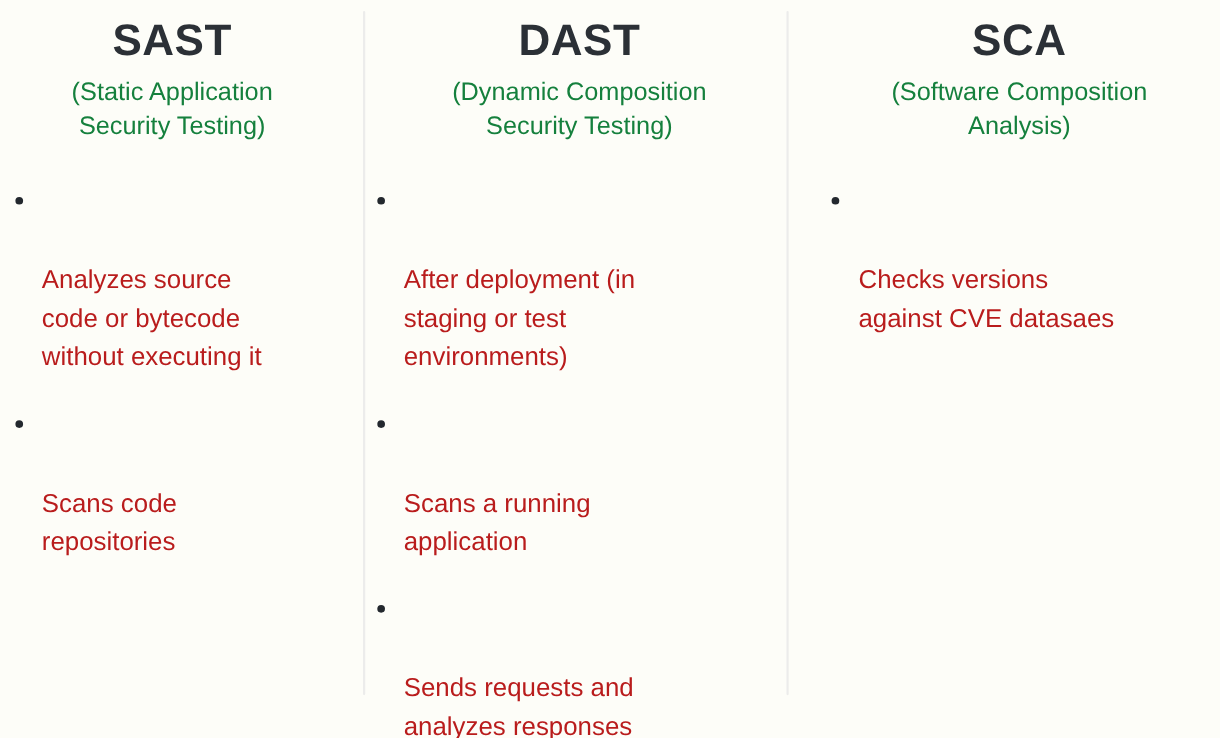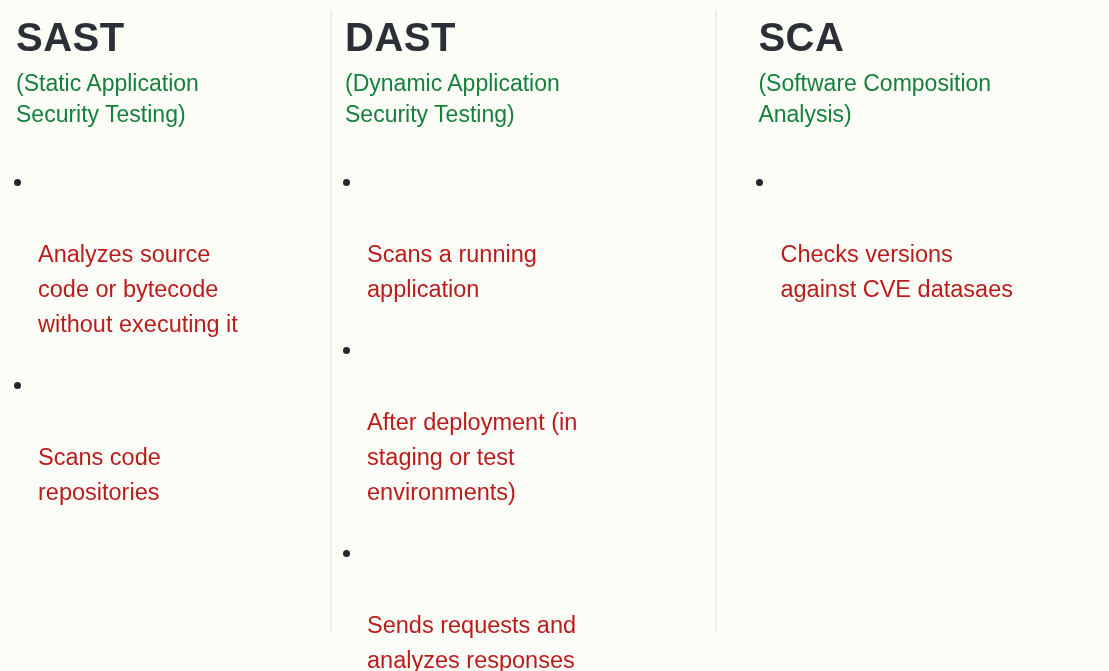--- a/index.html
+++ b/index.html
@@ -43,21 +43,21 @@
     height: 671px;
     padding-top: 16px;
     display: flex;
     flex-direction: column;
   }
   .col-sast { width: 330px; padding-left: 10px;  padding-right: 14px; }
   .col-dast { width: 430px; padding-left: 22px; padding-right: 16px; }
   .col-sca  { width: 394px; padding-left: 22px; padding-right: 8px; border-radius: 31px; }
 
   .col-head {
-    text-align: left;
+    text-align: center;
     padding: 0 6px;
   }
   .col-title {
     font-size: 40px;
     font-weight: bold;
     color: #2b3036;
     letter-spacing: 0.5px;
     line-height: 1.06;
     margin: 0;
   }
@@ -126,34 +126,34 @@
         <span>Scans code
 repositories</span>
       </li>
 
     </ul>
   </div>
 
   <div class="column col-dast">
     <div class="col-head">
       <div class="col-title">DAST</div>
-      <div class="col-subtitle">(Dynamic Application
+      <div class="col-subtitle">(Dynamic Composition
 Security Testing)</div>
     </div>
     <ul class="bullets">
       <li class="bullet">
         <span class="dot"></span>
-        <span>Scans a running
-application</span>
+        <span>After deployment (in
+staging or test
+environments)</span>
       </li>
       <li class="bullet">
         <span class="dot"></span>
-        <span>After deployment (in
-staging or test
-environments)</span>
+        <span>Scans a running
+application</span>
       </li>
       <li class="bullet">
         <span class="dot"></span>
         <span>Sends requests and
 analyzes responses</span>
       </li>
 
     </ul>
   </div>
 

